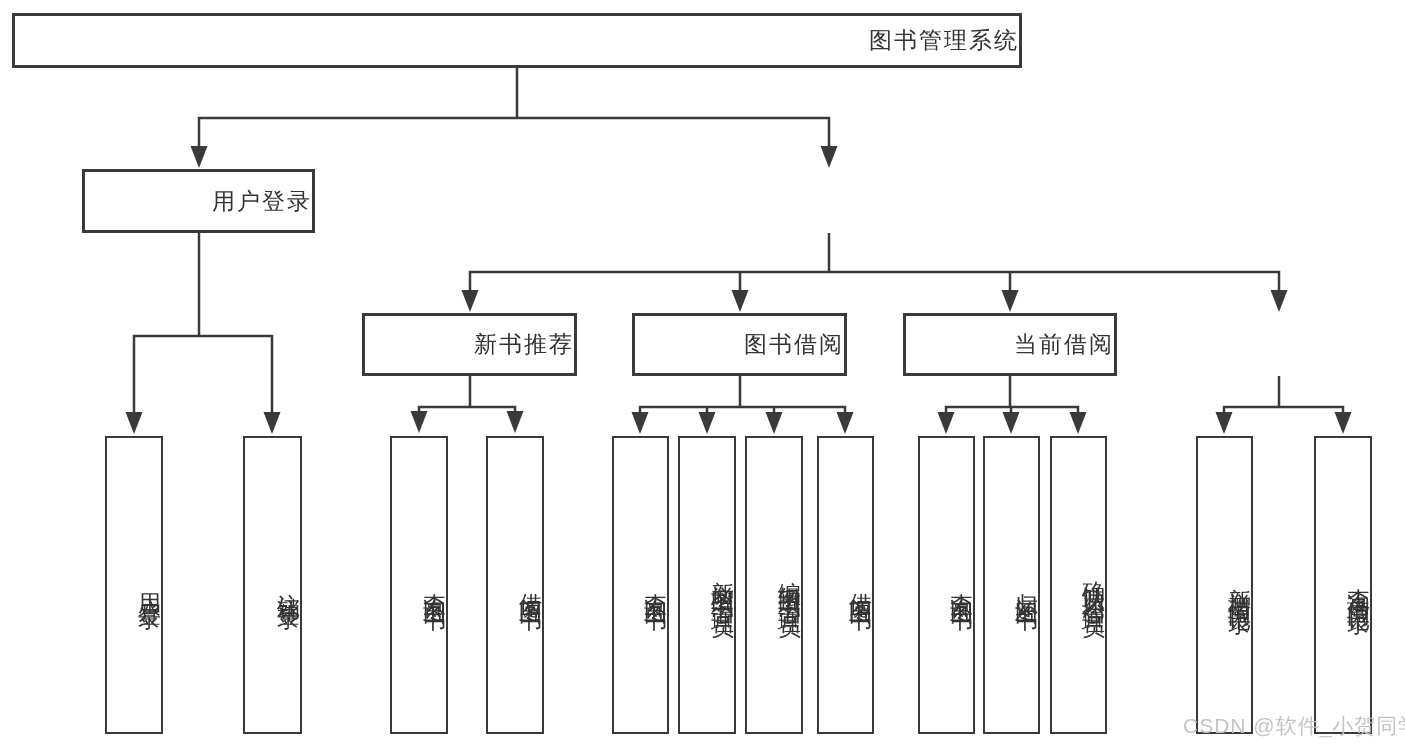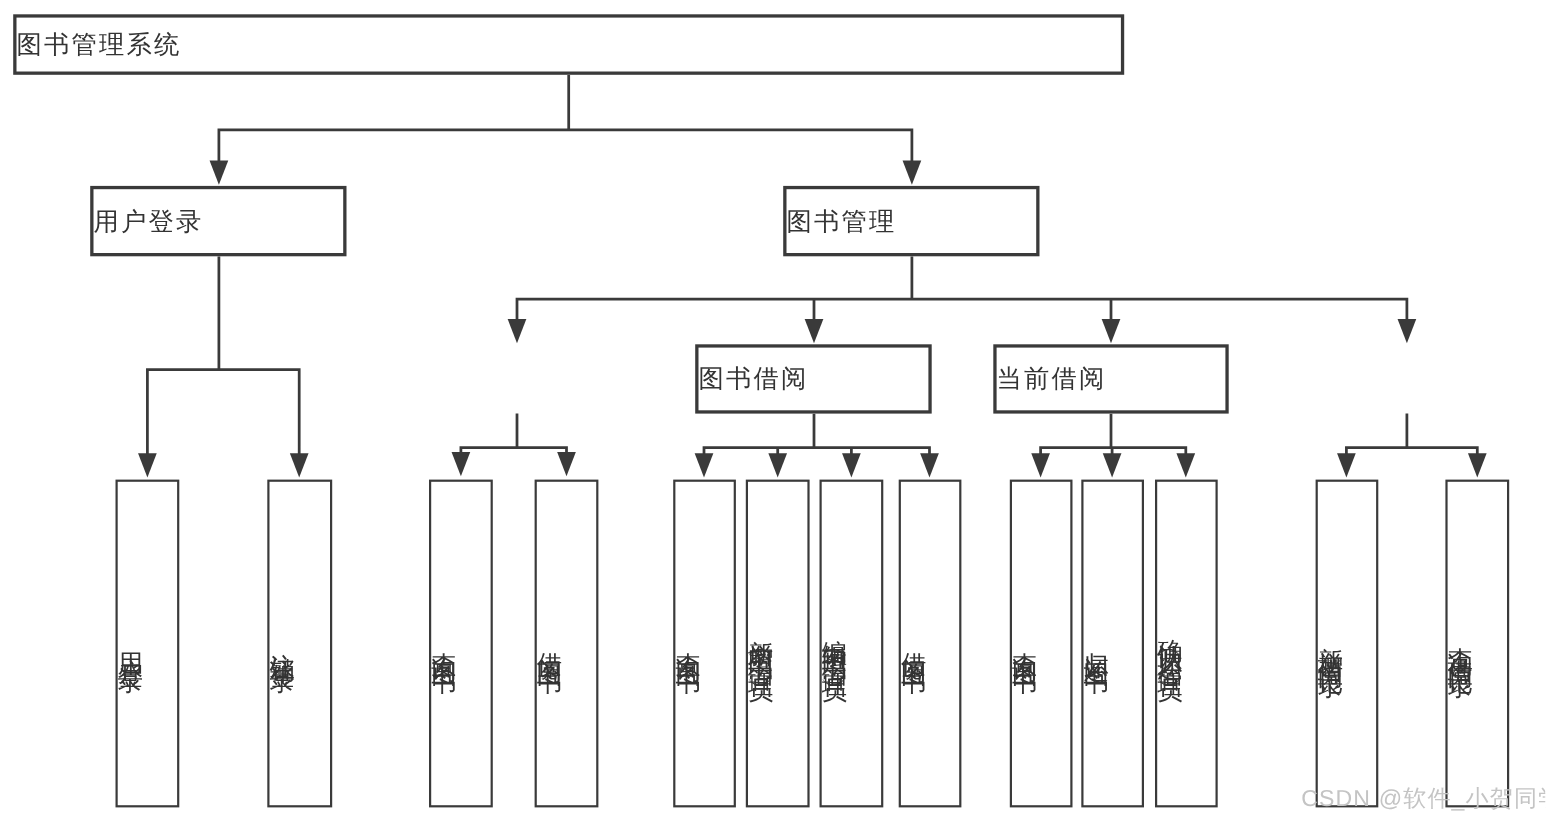--- a/index.html
+++ b/index.html
@@ -5,21 +5,21 @@
   html,body{margin:0;padding:0;background:#fff;}
   .canvas{
     position:relative;width:1405px;height:747px;background:#ffffff;
     font-family:"Liberation Sans","DejaVu Sans",sans-serif;
     color:#333333;overflow:hidden;
   }
   .wires{position:absolute;left:0;top:0;width:1405px;height:747px;}
   .node{
     position:absolute;box-sizing:border-box;background:#ffffff;
     border:3px solid #3a3a3a;
-    display:flex;align-items:center;justify-content:flex-start;
+    display:flex;align-items:center;justify-content:flex-end;
     font-size:23px;letter-spacing:2px;color:#333333;
   }
   .vnode{
     border-width:2.5px;letter-spacing:0;
   }
   .vnode span{
     writing-mode:vertical-lr;text-orientation:mixed;
     letter-spacing:5px;font-size:23px;line-height:1;
     white-space:nowrap;
   }
@@ -61,24 +61,24 @@
     </g>
   </svg>
 
   <div class="node" style="left:12px;top:13px;width:1010px;height:55px">
     <span>图书管理系统</span>
   </div>
 
   <div class="node" style="left:82px;top:169px;width:233px;height:64px">
     <span>用户登录</span>
   </div>
-  <div class="node" style="left:712px;top:169px;width:233px;height:64px">
-    <span>图书管理</span>
+
+  <div class="node" style="left:362px;top:313px;width:215px;height:63px">
+    <span>新书推荐</span>
   </div>
-
   <div class="node" style="left:632px;top:313px;width:215px;height:63px">
     <span>图书借阅</span>
   </div>
   <div class="node" style="left:903px;top:313px;width:214px;height:63px">
     <span>当前借阅</span>
   </div>
 
   <div class="node vnode" style="left:105px;top:436px;width:58px;height:298px">
     <span>用户登录</span>
   </div>

